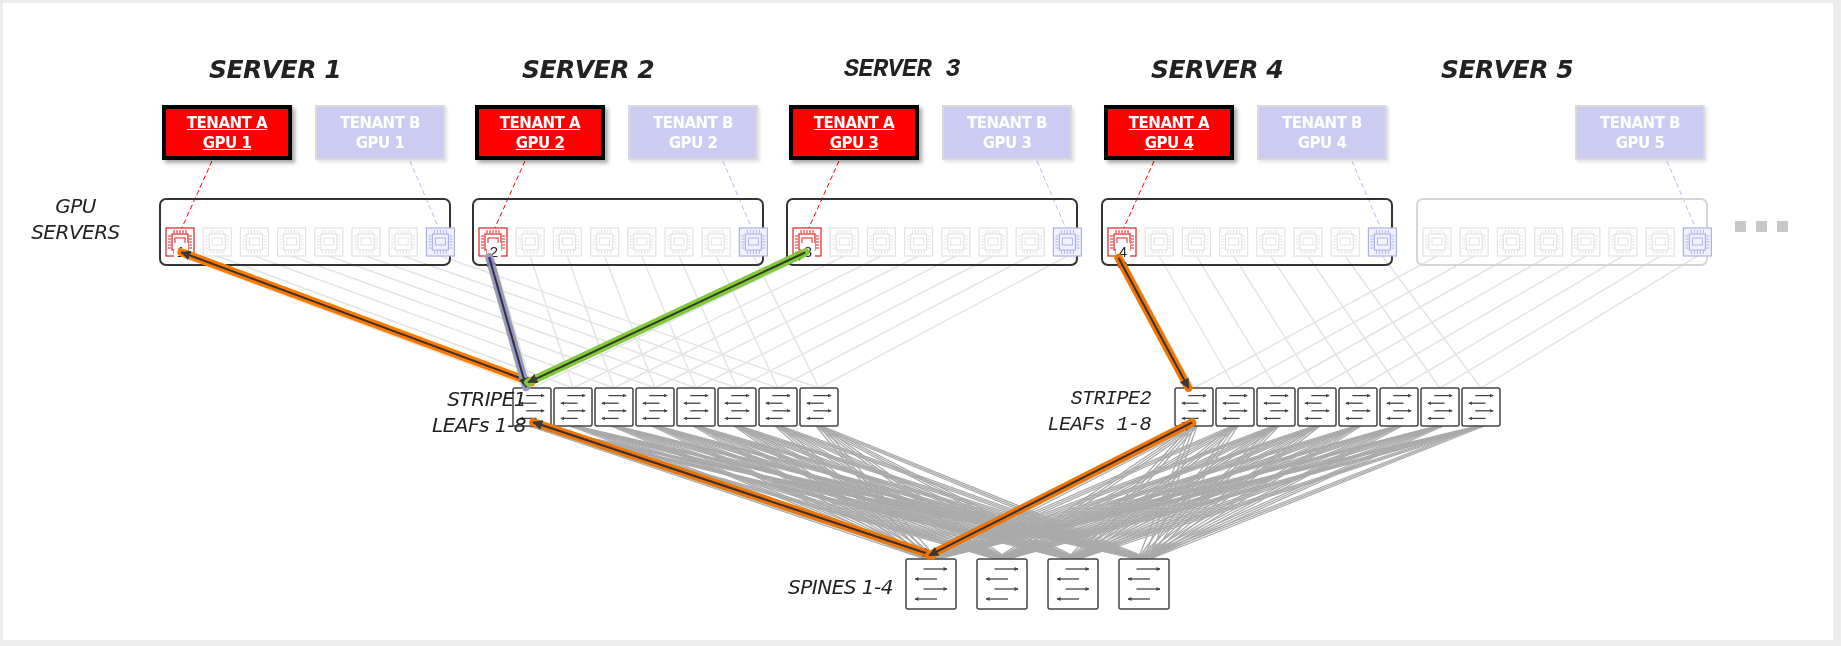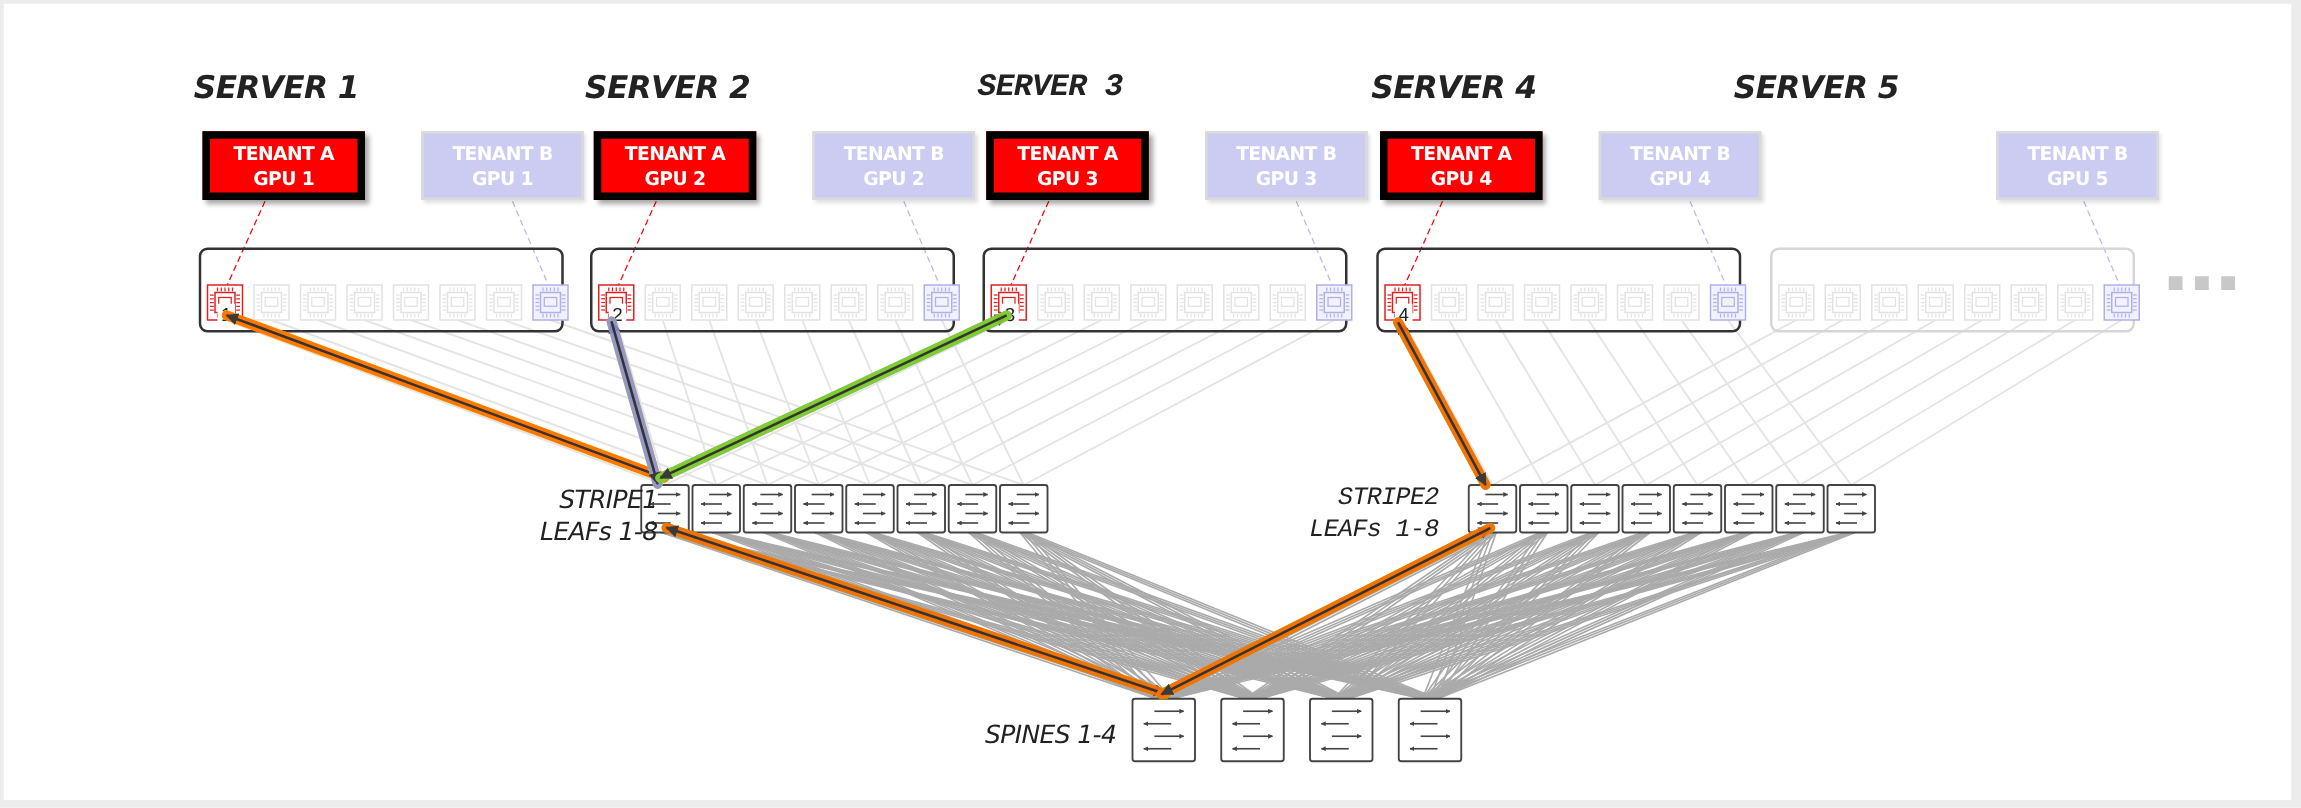--- a/index.html
+++ b/index.html
@@ -1,22 +1,22 @@
 <!DOCTYPE html>
 <html><head>
 <meta charset="utf-8">
 <style>
   html, body { margin: 0; padding: 0; background: #ececec; }
   body { width: 1841px; height: 646px; overflow: hidden; position: relative; font-family: "Liberation Sans", sans-serif; }
   #canvas { position: absolute; left: 3px; top: 3px; width: 1830px; height: 637px; background: #ffffff; }
   svg { position: absolute; left: 0; top: 0; }
-  .server-title { position: absolute; font-family: "DejaVu Sans", sans-serif; font-style: italic; font-weight: bold; font-size: 25px; color: #222; text-align: left; width: 240px; letter-spacing: -0.5px; }
+  .server-title { position: absolute; font-family: "DejaVu Sans", sans-serif; font-style: italic; font-weight: bold; font-size: 25px; color: #222; text-align: center; width: 240px; letter-spacing: -0.5px; }
   .tenant { position: absolute; width: 130px; height: 55px; display: flex; flex-direction: column; align-items: center; justify-content: center; font-family: "DejaVu Sans", sans-serif; font-weight: bold; font-size: 15px; line-height: 20px; color: #fff; box-sizing: border-box; letter-spacing: -0.5px; }
-  .tenant.a { background: #ff0000; border: 6px solid #000000; box-shadow: 3px 3px 4px rgba(0,0,0,0.35); }
-  .tenant.b { background: #ccccf2; border: 2px solid #dadada; box-shadow: 2px 2px 3px rgba(0,0,0,0.12); margin-left: 22px; }
+  .tenant.a { background: #ff0000; border: 4px solid #000000; box-shadow: 3px 3px 4px rgba(0,0,0,0.35); text-decoration: underline; }
+  .tenant.b { background: #ccccf2; border: 2px solid #dadada; box-shadow: 2px 2px 3px rgba(0,0,0,0.12); }
   .row-label { position: absolute; font-family: "DejaVu Sans", sans-serif; font-style: italic; font-size: 20px; color: #222; text-align: right; line-height: 26px; letter-spacing: -0.5px; }
   .ellipsis { position: absolute; display: flex; gap: 10px; }
   .ellipsis span { width: 11px; height: 11px; background: #c8c8c8; display: block; }
 </style>
 </head>
 <body>
 
 <div id="canvas">
   <svg id="lines" width="1830" height="637">
       <defs>
@@ -1464,20 +1464,24 @@
       <g>
         <line x1="1185.4781156003114" y1="384.8963992921401" x2="1115.4781156003114" y2="254.89639929214007" stroke="#7ed321" stroke-width="8" stroke-linecap="round" opacity="0.9"></line>
         <line x1="1185.4781156003114" y1="384.8963992921401" x2="1115.4781156003114" y2="254.89639929214007" stroke="#333" stroke-width="2" marker-end="url(#arrow)"></line>
       </g>
       <g>
         <line x1="1115.4781156003114" y1="254.89639929214007" x2="1185.4781156003114" y2="384.8963992921401" stroke="#ff6a00" stroke-width="8" stroke-linecap="round" opacity="0.9"></line>
         <line x1="1115.4781156003114" y1="254.89639929214007" x2="1185.4781156003114" y2="384.8963992921401" stroke="#333" stroke-width="2" marker-end="url(#arrow)"></line>
       </g>
     </svg>
 
+  <div class="row-label" style="left:20px; top:190px; width:105px;">
+    <div style="text-align:center">GPU</div>
+    <div style="text-align:center">SERVERS</div>
+  </div>
   <div class="row-label" style="left:403px; top:383px; width:120px;">
     <div>STRIPE1</div>
     <div>LEAFs 1-8</div>
   </div>
   <div class="row-label" style="left:1028px; top:383px; width:120px;font-family:Liberation Mono, monospace;">
     <div>STRIPE2</div>
     <div>LEAFs 1-8</div>
   </div>
   <div class="row-label" style="left:740px; top:571px; width:150px;text-align:right;">SPINES 1-4</div>
 

